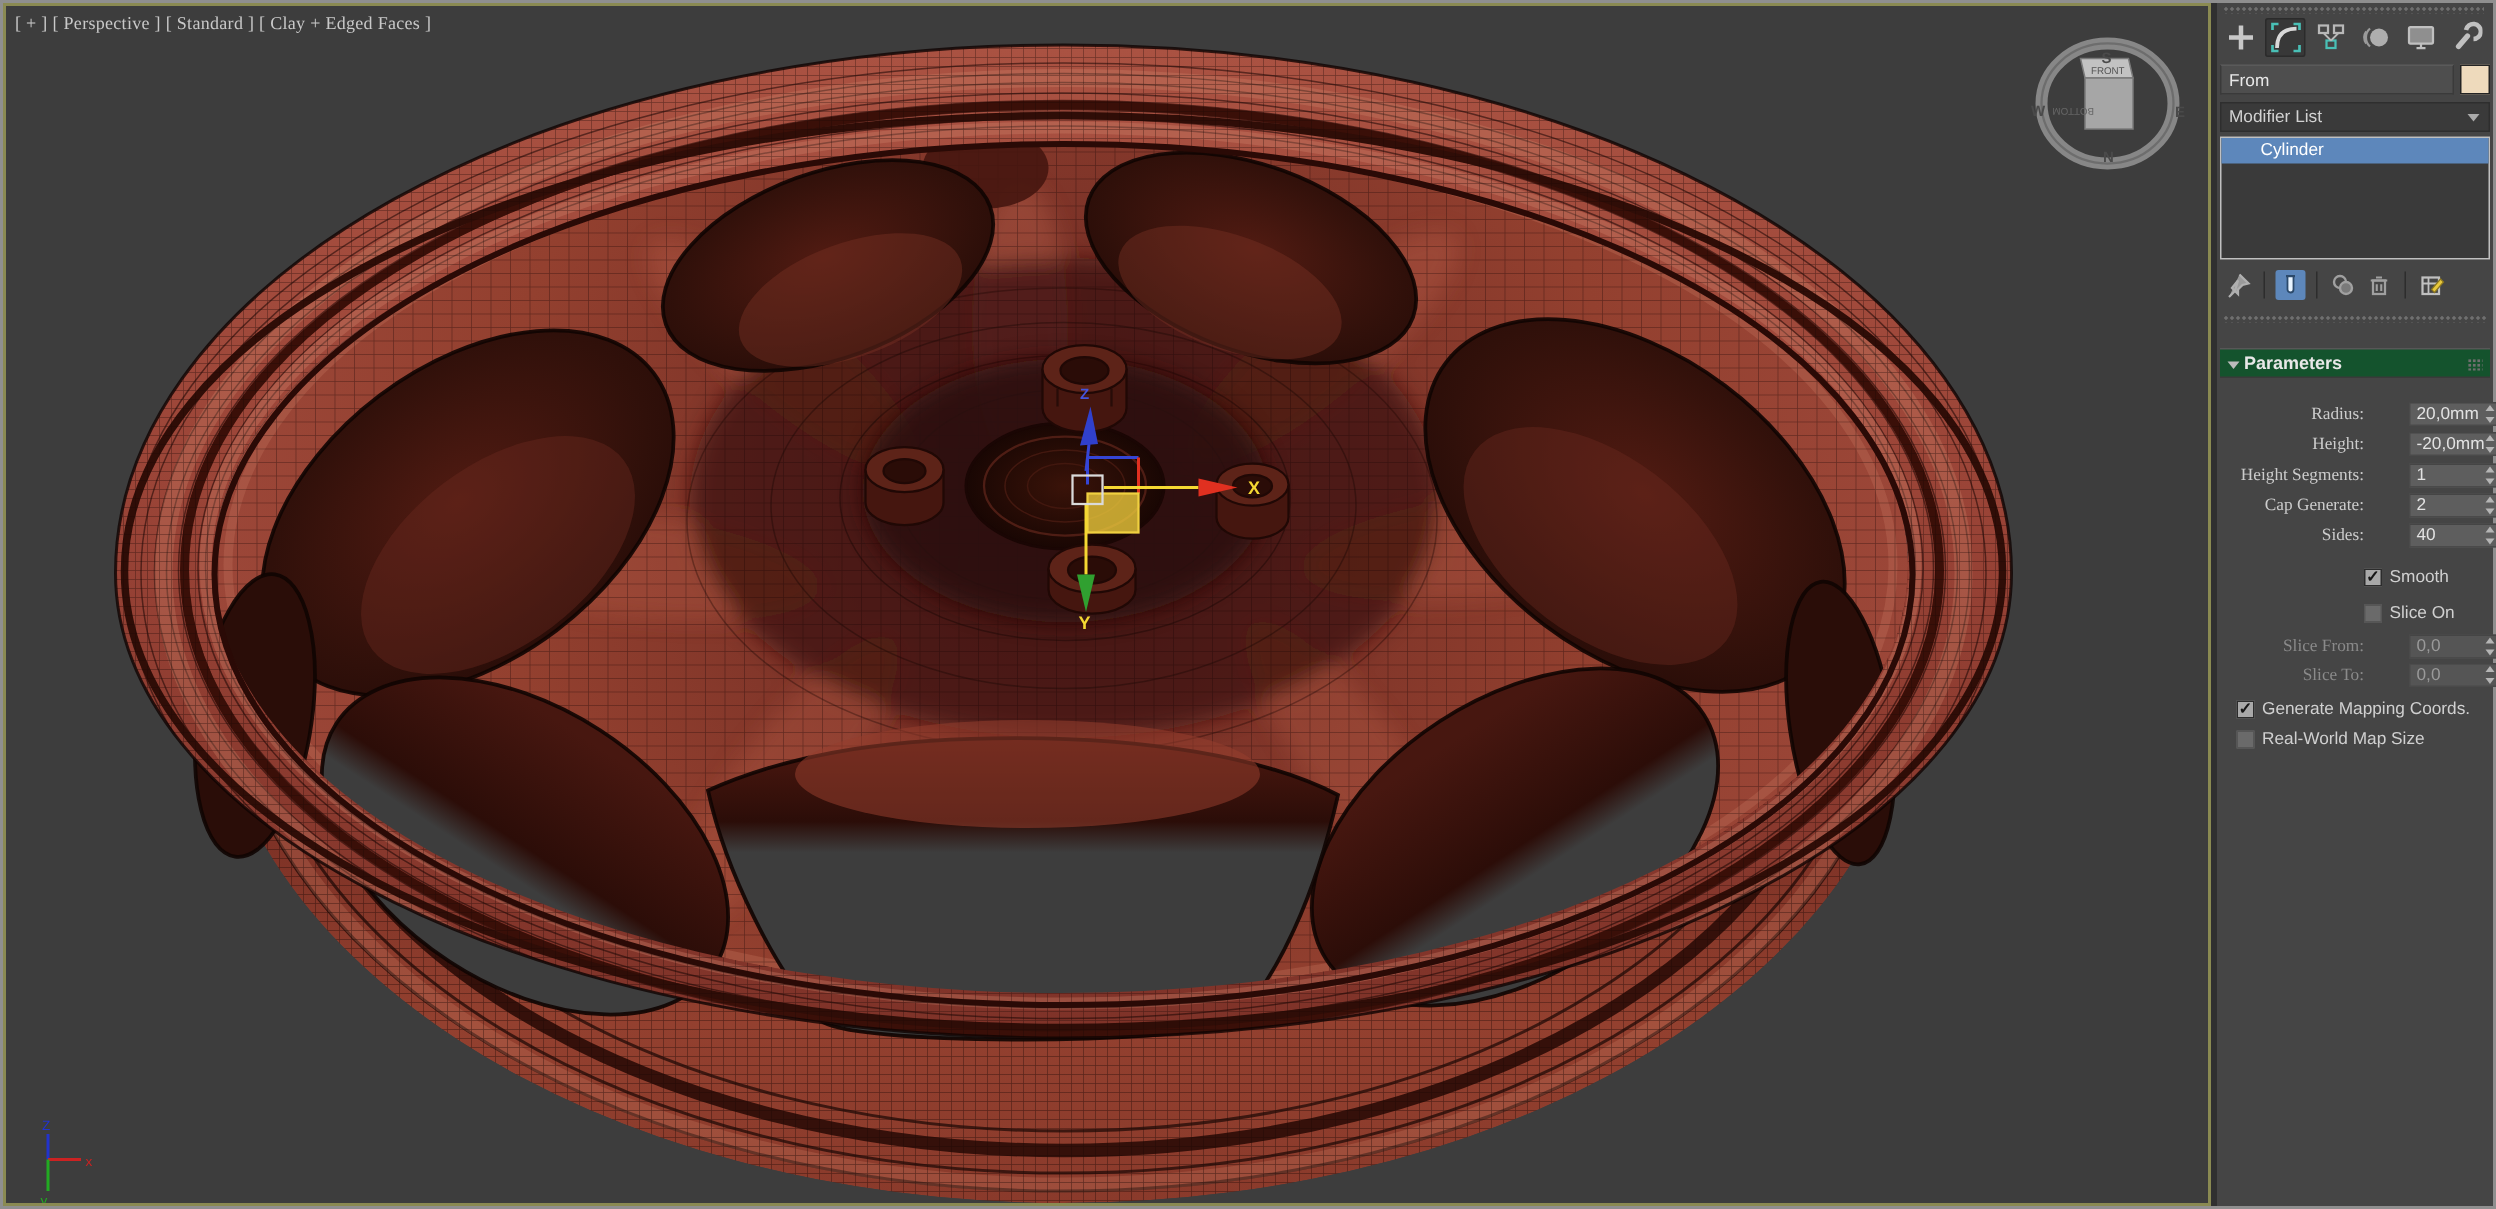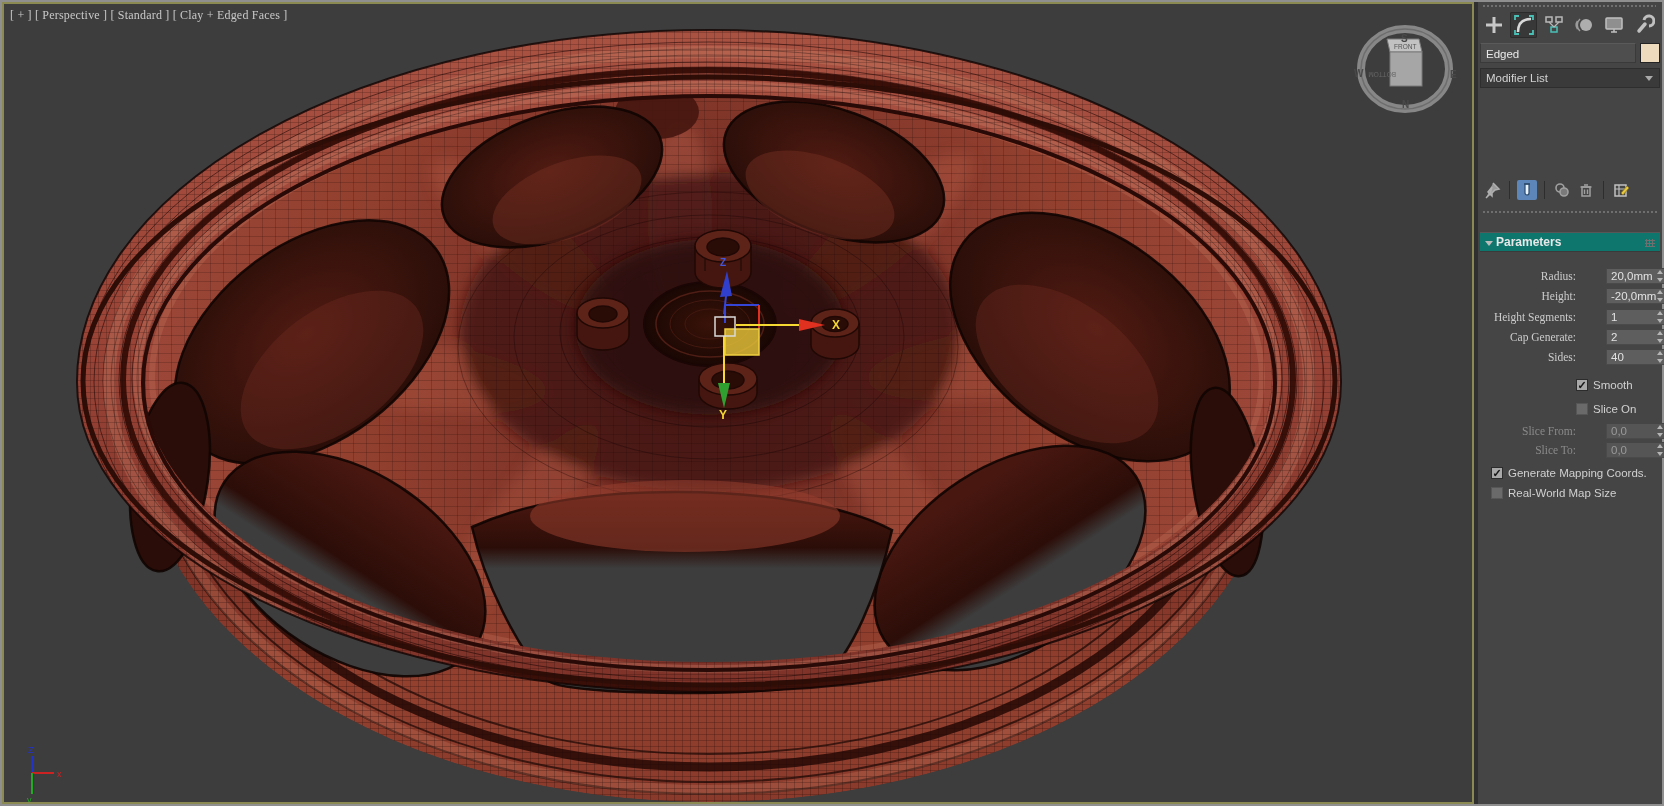--- a/index.html
+++ b/index.html
@@ -31,21 +31,21 @@
            box-sizing:border-box;line-height:18px;padding-left:5px;color:#d2d2d2;}
   .modlist .arrow{position:absolute;right:6px;top:7px;width:0;height:0;border-left:4px solid transparent;border-right:4px solid transparent;border-top:5px solid #aaaaaa;}
   .stack{position:absolute;left:2px;top:89px;width:180px;height:82px;background:#3a3a3a;border:1px solid #c0c0c0;box-sizing:border-box;}
   .stack-row{height:17px;background:#5d87bb;color:#ffffff;line-height:17px;padding-left:26px;}
   .stacktools{position:absolute;left:4px;top:176px;width:176px;height:24px;display:flex;align-items:center;gap:4px;}
   .sep{width:1px;height:18px;background:#2d2d2d;margin:0 3px;}
   .tool{width:20px;height:20px;display:flex;align-items:center;justify-content:center;border-radius:2px;}
   .tool.active{background:#5d87bb;}
   .dots-sep{position:absolute;left:4px;top:208px;width:176px;height:5px;
         background-image:radial-gradient(#6f6f6f 1px, transparent 1.2px);background-size:4px 4px;}
-  .rollout-head{position:absolute;left:2px;top:230px;width:180px;height:20px;background:#0f766e;border-top:1px solid #575757;border-bottom:1px solid #3a3a3a;box-sizing:border-box;}
+  .rollout-head{position:absolute;left:2px;top:230px;width:180px;height:20px;background:#14532d;border-top:1px solid #575757;border-bottom:1px solid #3a3a3a;box-sizing:border-box;}
   .rollout-head .tri{position:absolute;left:5px;top:8px;width:0;height:0;border-left:4px solid transparent;border-right:4px solid transparent;border-top:5px solid #bbbbbb;}
   .rollout-head .title{position:absolute;left:16px;top:2px;font-weight:bold;color:#e8e8e8;font-size:12px;}
   .rollout-head .rgrip{position:absolute;right:5px;top:6px;width:10px;height:8px;
         background-image:radial-gradient(#6f6f6f 1px, transparent 1.2px);background-size:3px 3px;}
   .prow{position:absolute;height:17px;width:184px;}
   .prow .lbl{position:absolute;left:0;width:98px;text-align:right;line-height:17px;color:#cccccc;font-family:Liberation Serif, serif;}
   .prow.disabled .lbl{color:#8a8a8a;}
   .spinfield{position:absolute;left:93px;width:62px;height:16px;background:#5e5e5e;border:1px solid #4a4a4a;border-top-color:#454545;
              box-sizing:border-box;color:#e2e2e2;line-height:14px;padding-left:4px;margin-left:35px;}
   .prow.disabled .spinfield{color:#9a9a9a;background:#555555;}
@@ -316,28 +316,31 @@
       </svg>
     </div>
     <div class="tab">
       <svg width="22" height="22">
         <path d="M6 17 L12 10" stroke="#c0c0c0" stroke-width="3.5" stroke-linecap="round"></path>
         <path d="M11 6 A5 5 0 1 1 16 12" stroke="#c0c0c0" stroke-width="3" fill="none"></path>
       </svg>
     </div>
   </div>
 
-  <div class="namefield">Edged</div>
+  <div class="namefield">From</div>
   <div class="swatch"></div>
 
   <div class="modlist">
     <span>Modifier List</span>
     <span class="arrow"></span>
   </div>
 
+  <div class="stack">
+    <div class="stack-row">Cylinder</div>
+  </div>
 
   <div class="stacktools">
     <div class="tool">
       <svg width="18" height="18">
         <path d="M10 2 L16 8 L12 9 L9 12 L9 15 L7 13 L3 17 M7 13 L5 11 L9 6 Z" stroke="#b0b0b0" stroke-width="1.5" fill="#9a9a9a"></path>
       </svg>
     </div>
     <div class="sep"></div>
     <div class="tool active">
       <svg width="18" height="18">

